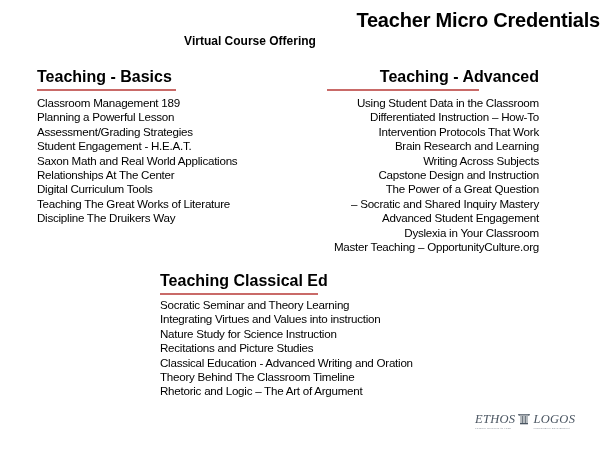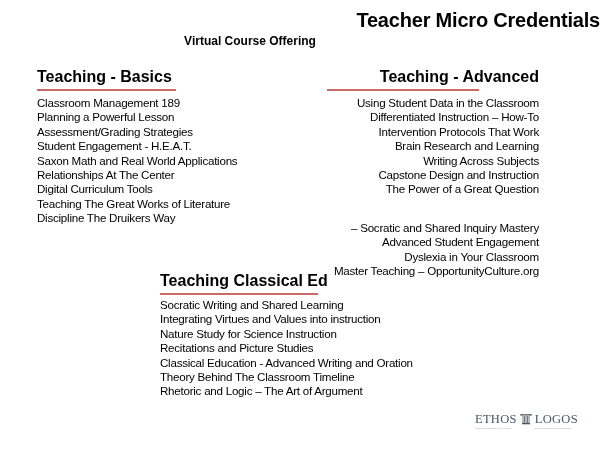--- a/index.html
+++ b/index.html
@@ -59,21 +59,20 @@
       padding: 0;
     }
     .course-list li {
       font-size: 11.6px;
       line-height: 14.4px;
       white-space: nowrap;
       letter-spacing: -0.25px;
     }
     .course-list li.indent {
       padding-left: 24px;
-      margin-top: 24px;
     }
     #sec-basics { left: 37px; top: 68px; }
     #sec-basics .section-rule { width: 139px; }
     #sec-advanced { left: 327px; top: 68px; text-align: right; }
     #sec-advanced .section-rule { width: 152px; }
     #sec-classical { left: 160px; top: 272px; }
     #sec-classical .section-rule { width: 158px; margin-bottom: 3px; }
 
     .logo {
       position: absolute;
@@ -83,20 +82,21 @@
       height: 30px;
       display: flex;
       align-items: center;
       font-family: "Liberation Serif", serif;
       color: #4a5561;
       font-size: 12.5px;
       letter-spacing: 0.3px;
     }
     .logo .word {
       position: relative;
+      font-style: italic;
     }
     .logo .tagline {
       position: absolute;
       left: 0;
       top: 15px;
       font-family: "Liberation Sans", sans-serif;
       font-size: 2.5px;
       color: #8a929b;
       white-space: nowrap;
     }
@@ -144,21 +144,21 @@
     <li>Advanced Student Engagement</li>
     <li>Dyslexia in Your Classroom</li>
     <li>Master Teaching – OpportunityCulture.org</li>
   </ul>
 </div>
 
 <div class="section" id="sec-classical">
   <h2 class="section-heading">Teaching Classical Ed</h2>
   <div class="section-rule"></div>
   <ul class="course-list">
-    <li>Socratic Writing and Shared Learning</li>
+    <li>Socratic Seminar and Theory Learning</li>
     <li>Integrating Virtues and Values into instruction</li>
     <li>Nature Study for Science Instruction</li>
     <li>Recitations and Picture Studies</li>
     <li>Classical Education - Advanced Writing and Oration</li>
     <li>Theory Behind The Classroom Timeline</li>
     <li>Rhetoric and Logic – The Art of Argument</li>
   </ul>
 </div>
 
 <div class="logo">

